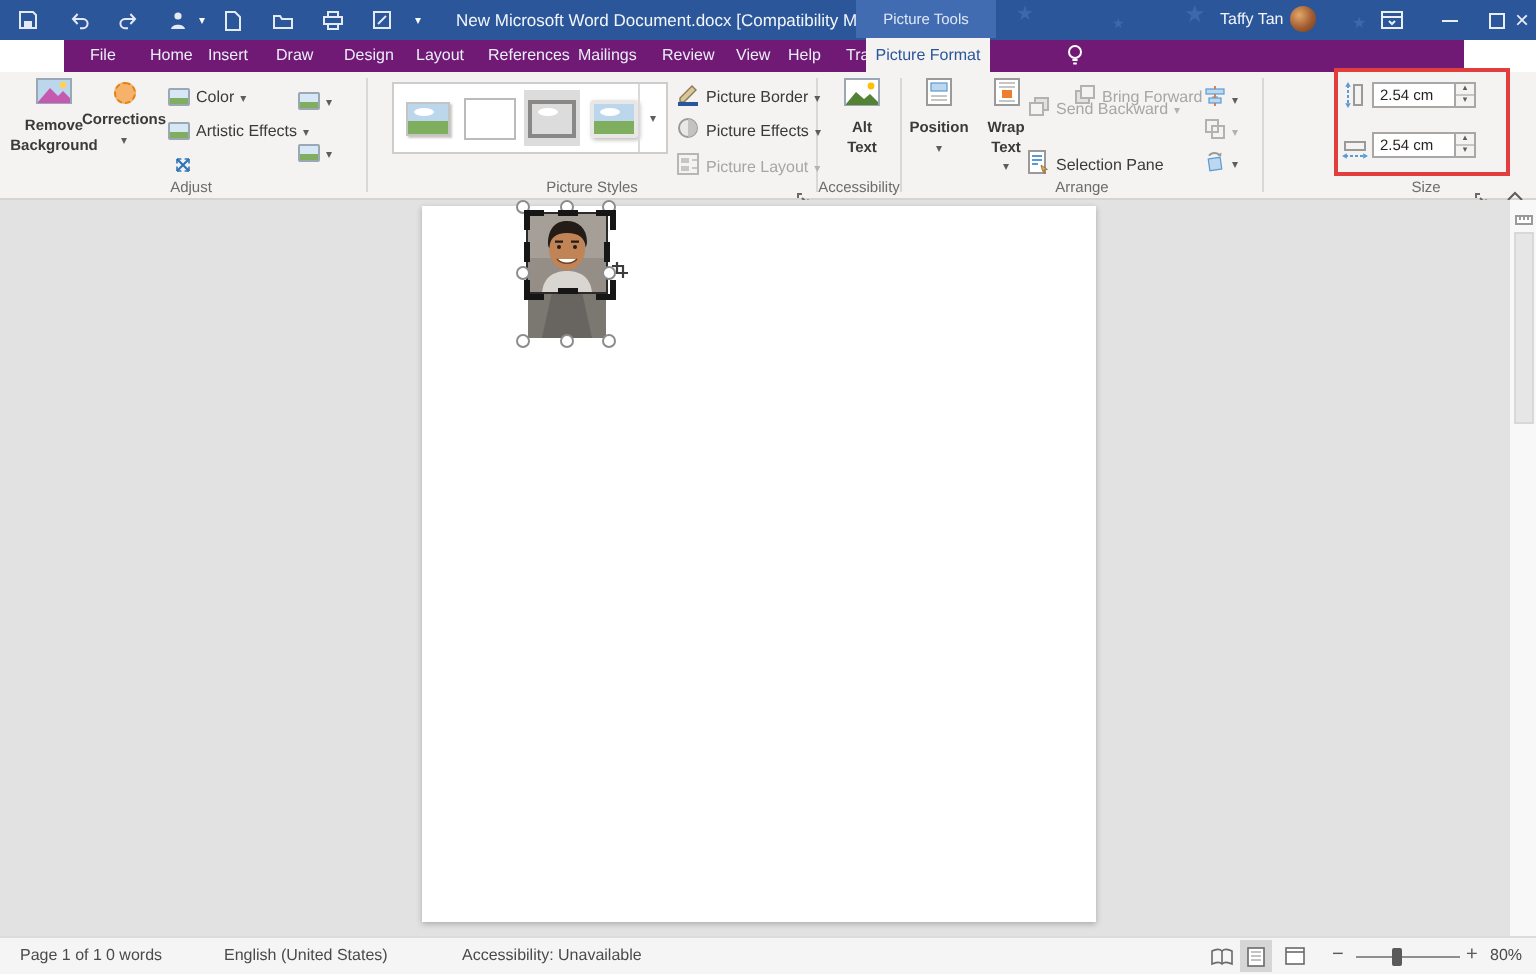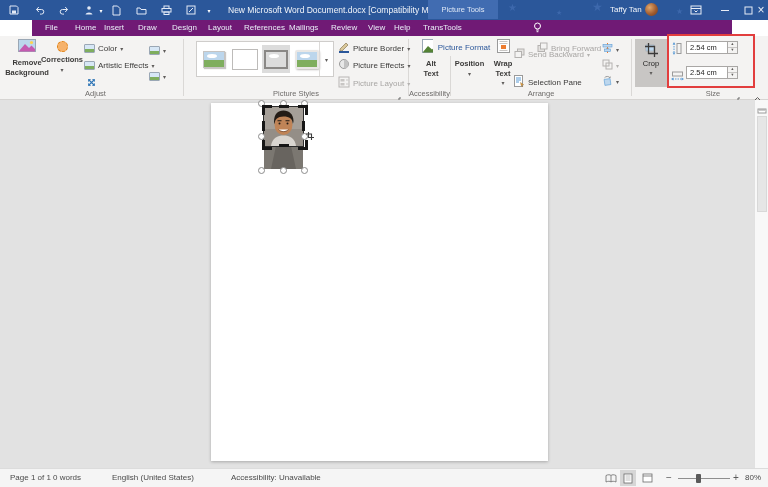--- a/index.html
+++ b/index.html
@@ -18,21 +18,21 @@
   .avatar{position:absolute;left:645px;top:3px;width:13px;height:13px;border-radius:50%;
           background:radial-gradient(circle at 35% 35%,#e2a86c 0%,#a15c30 55%,#6e3a1c 100%);}
   .winbtn{position:absolute;top:0;width:18px;height:20px;display:flex;align-items:center;justify-content:center;color:#e8edf6;font-size:10px;}
   .minico{width:8px;height:1px;background:#e8edf6;}
   .closeico::before{content:"×";font-size:12px;}
 
   
   .tabrow{position:absolute;left:0;top:20px;width:700px;height:16px;background:#701a75;margin-left:32px;}
   .rtab{position:absolute;top:0;height:16px;line-height:16px;font-size:8px;color:#e9eef7;white-space:nowrap;}
   .activetab{position:absolute;left:433px;top:19px;width:62px;height:17px;background:#f4f3f2;
-             color:#2b579a;font-size:8px;line-height:17px;text-align:center;z-index:2;margin-top:20px;}
+             color:#2b579a;font-size:8px;line-height:17px;text-align:center;z-index:2;}
   .tellme{position:absolute;left:513px;top:20px;height:16px;line-height:16px;font-size:8.5px;color:#fff;white-space:nowrap;}
 
   
   .ribbon{position:absolute;left:0;top:36px;width:768px;height:64px;background:#f4f3f2;border-bottom:1px solid #d6d4d2;box-sizing:border-box;}
   .sep{position:absolute;top:3px;height:57px;width:1px;background:#dad8d6;}
   .glabel{position:absolute;top:53px;font-size:7.5px;color:#6e6c6a;text-align:center;}
   .bigbtn{position:absolute;top:3px;display:flex;flex-direction:column;align-items:center;
           font-size:7.5px;color:#3b3a39;text-align:center;line-height:1.3;}
   .bigbtn .lbl{margin-top:3px;font-weight:bold;}
   .rrow{position:absolute;height:16px;display:flex;align-items:center;gap:3px;font-size:8px;color:#3b3a39;white-space:nowrap;}
@@ -366,29 +366,20 @@
     <div class="rrow" style="left:602px;top:37px">
       <span><svg width="11" height="11">
             <rect x="2.5" y="4" width="6" height="6" fill="#bdd7ee" stroke="#5b9bd5" stroke-width=".6" transform="rotate(-8 5.5 7)"></rect>
             <path d="M2.5 2.8a3.5 3.5 0 0 1 5.5 0" fill="none" stroke="#9a9a9a"></path>
             <path d="M8.8 1.2l-.3 2-1.8-.7z" fill="#9a9a9a"></path>
           </svg></span>
       <span class="cv"></span>
     </div>
     <div class="glabel" style="left:451px;width:180px">Arrange</div>
 
-    <div class="cropbtn">
-      <span style="margin-top:4px"><svg width="14" height="14">
-            <rect x="2" y="2" width="8" height="6" fill="#bcd6ec" stroke="#9aa7b5" stroke-width=".6"></rect>
-            <path d="M4.5 0v10.5H14" fill="none" stroke="#3b3a39" stroke-width="1.3"></path>
-            <path d="M1 3.5h9.5V14" fill="none" stroke="#3b3a39" stroke-width="1.3"></path>
-          </svg></span>
-      <span class="lbl">Crop</span>
-      <span class="cv"></span>
-    </div>
     <span class="ab" style="left:672px;top:5px"><svg width="10" height="13">
           <path d="M2 1.5v10" stroke="#5b9bd5" stroke-dasharray="1.5 1"></path>
           <path d="M2 0 .6 2.4h2.8zM2 13 .6 10.6h2.8z" fill="#5b9bd5"></path>
           <rect x="5" y="1.5" width="4" height="10" fill="none" stroke="#9a9a9a"></rect>
         </svg></span>
     <input class="szfield" style="left: 686px; top: 5px;" readonly="" value="2.54 cm">
     <div class="spin" style="left:728px;top:5px">
         <span></span>
         <span></span>
       </div>

